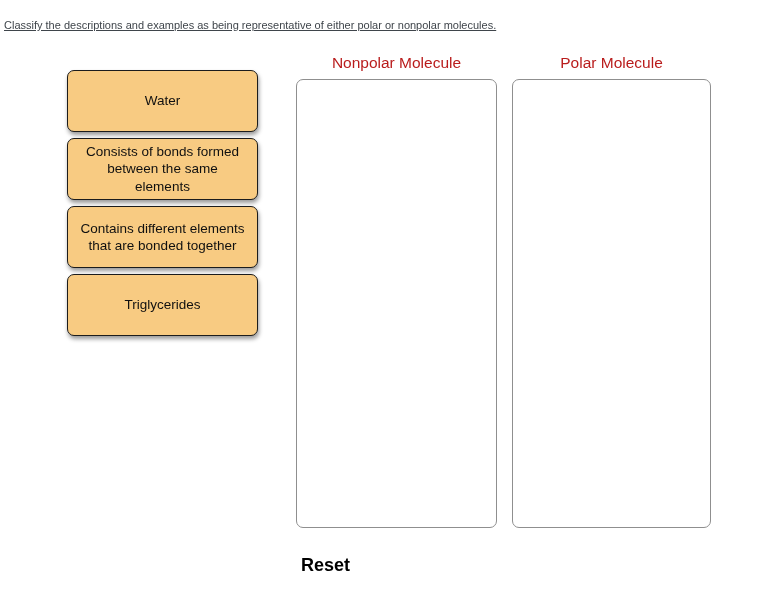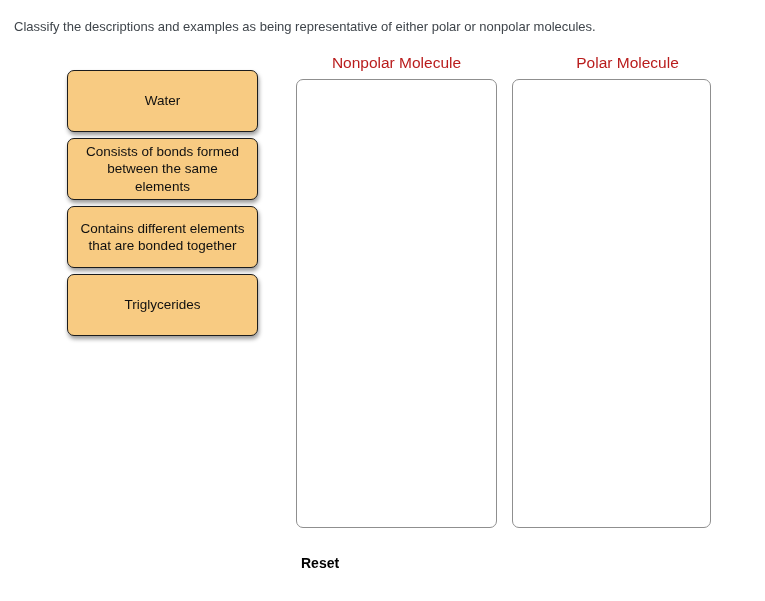--- a/index.html
+++ b/index.html
@@ -14,24 +14,25 @@
   body {
     width: 765px;
     height: 601px;
     position: relative;
     background: #ffffff;
     font-family: "Liberation Sans", sans-serif;
     overflow: hidden;
   }
   .instruction {
     position: absolute;
-    left: 14px;
+    left: 4px;
     top: 19px;
-    font-size: 13px;
+    font-size: 11px;
     color: var(--instruction-text);
+    text-decoration: underline;
   }
   .cards {
     position: absolute;
     left: 67px;
     top: 70px;
     width: 191px;
     display: flex;
     flex-direction: column;
     gap: 6px;
   }
@@ -54,37 +55,37 @@
     user-select: none;
   }
   .bin-label {
     position: absolute;
     top: 54px;
     font-size: 15.5px;
     color: #b91c1c;
     text-align: center;
   }
   .bin-label.nonpolar { left: 296px; width: 201px; }
-  .bin-label.polar    { left: 528px; width: 199px; }
+  .bin-label.polar    { left: 512px; width: 199px; }
   .bin {
     position: absolute;
     top: 79px;
     height: 449px;
     background: #ffffff;
     border: 1px solid var(--bin-border);
     border-radius: 7px;
   }
   .bin.nonpolar { left: 296px; width: 201px; }
   .bin.polar    { left: 512px; width: 199px; }
   .reset-btn {
     position: absolute;
     left: 301px;
     top: 555px;
     font-family: "Liberation Sans", sans-serif;
-    font-size: 14px;
+    font-size: 18px;
     font-weight: bold;
     color: #000000;
     background: none;
     border: none;
     padding: 0;
     cursor: pointer;
   }
 </style>
 </head>
 <body>

